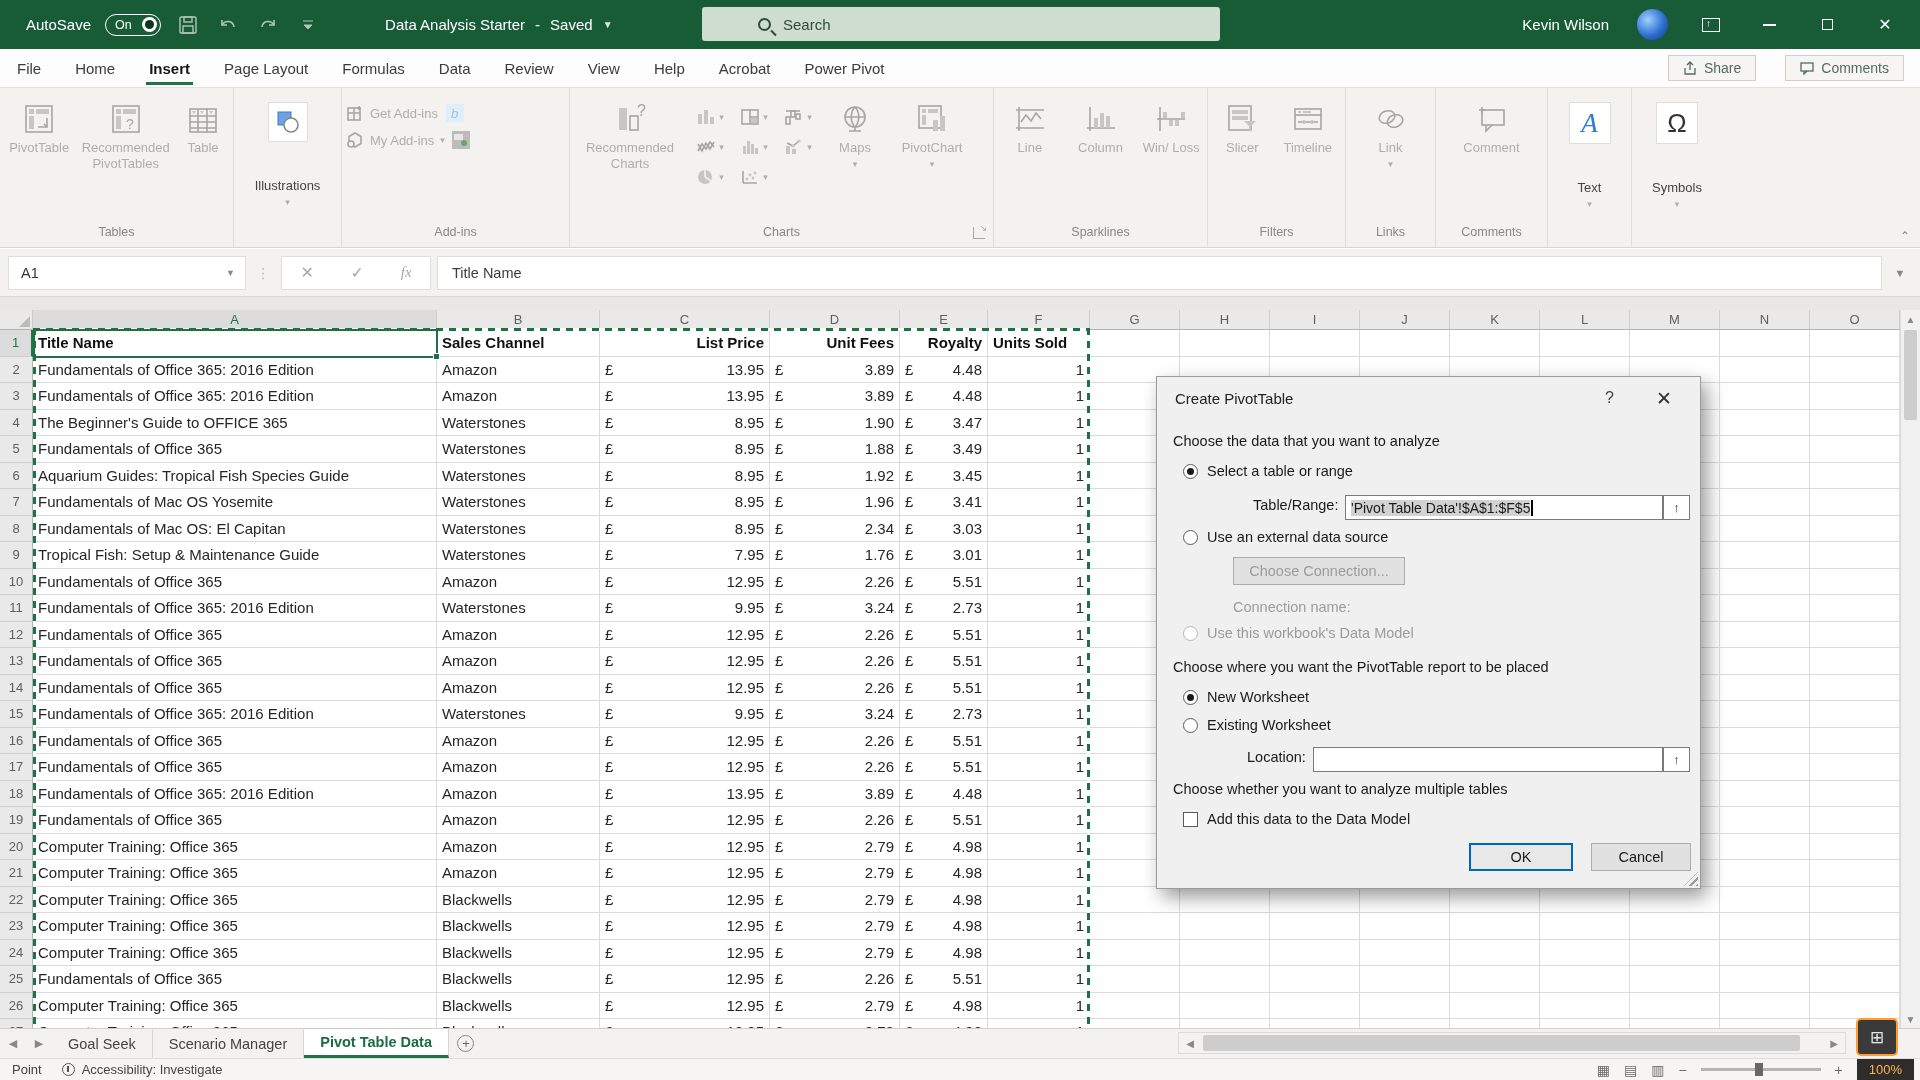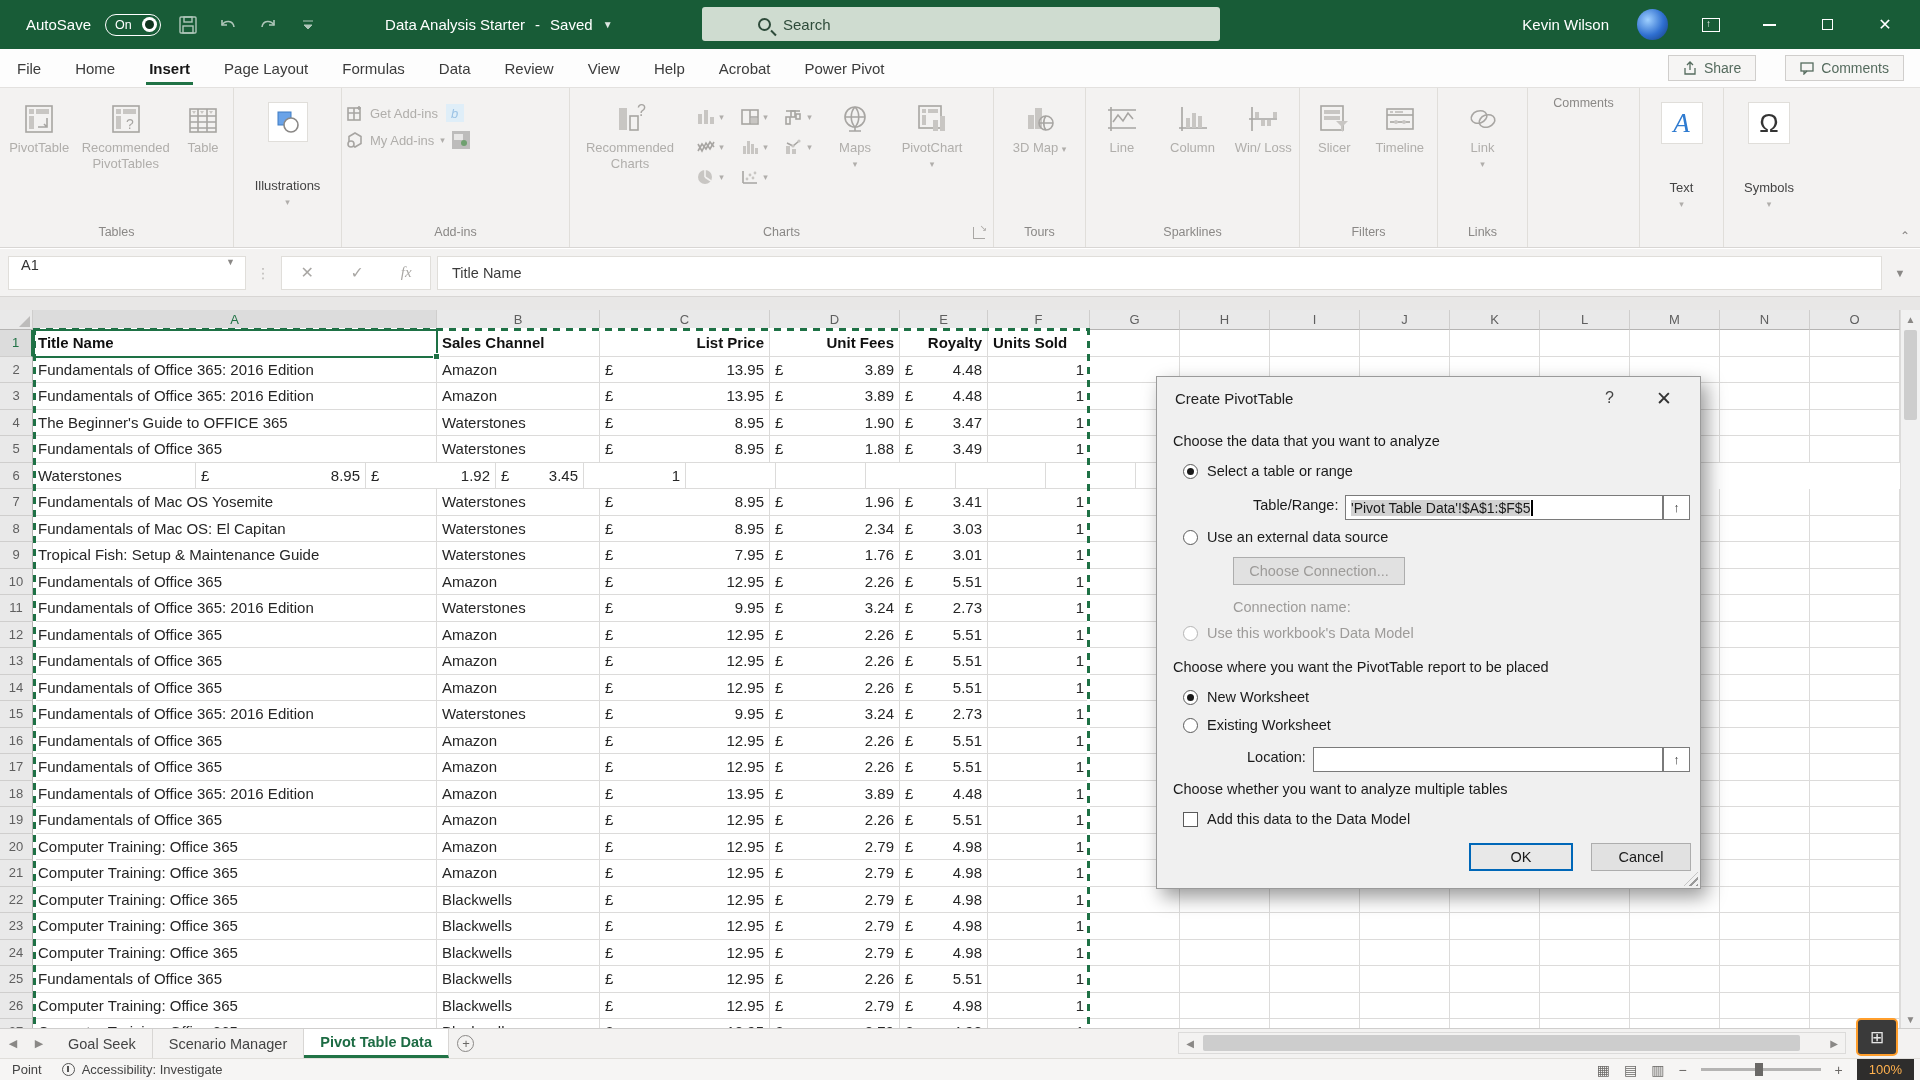--- a/index.html
+++ b/index.html
@@ -69,21 +69,21 @@
     border-left:1px solid #a9a7a4; border-bottom:1px solid #a9a7a4; }
   .launcher::after{ content:"↘"; position:absolute; right:-2px; top:-4px; font-size:9px; color:#a9a7a4;}
   .collapse-ribbon { position:absolute; right:10px; bottom:4px; color:#8a8886; font-size:12px; }
   svg.gic { stroke:#a7a5a2; fill:none; stroke-width:1.6; }
   svg.gic .fillg { fill:#c8c6c3; stroke:none; }
 
   
   #fbar { position:absolute; left:0; top:249px; width:1920px; height:48px; background:#f3f2f1;
     display:flex; align-items:center; border-bottom:1px solid #d8d6d4; padding:7px 8px; gap:6px; }
   .namebox { width:238px; height:34px; background:#fff; border:1px solid #e0deda;
-    display:flex; align-items:flex-start; font-size:14.5px; color:#333; padding-left:12px; position:relative; }
+    display:flex; align-items:center; font-size:14.5px; color:#333; padding-left:12px; position:relative; }
   .namebox .dd { position:absolute; right:10px; font-size:9px; color:#8a8886; }
   .fb-dots { color:#b9b7b4; font-size:14px; padding:0 4px; letter-spacing:1px; }
   .fb-btns { width:150px; height:34px; background:#fff; border:1px solid #e0deda; display:flex;
     align-items:center; justify-content:space-around; color:#a9a7a4; font-size:16px; }
   .fb-btns .fx { font-style:italic; font-family:"Liberation Serif", serif; font-size:15px; }
   .fb-field { flex:1; height:34px; background:#fff; border:1px solid #e0deda; display:flex;
     align-items:center; padding-left:14px; font-size:14.5px; color:#3b3b3b; }
   .fb-exp { width:24px; text-align:center; color:#8a8886; font-size:11px; }
 
   
@@ -468,36 +468,20 @@
           <span class="blabel">PivotChart</span>
           <span class="chev">▾</span>
         </div>
       </div>
       <div class="rgroup-label">
         <span>Charts</span>
         <span class="launcher"></span>
       </div>
     </div>
 
-    <div class="rgroup" style="width:92px">
-      <div class="rgroup-body" style="justify-content:center">
-        <div class="bigbtn" style="width:70px">
-          <span class="bicon">
-            <svg class="gic" width="32" height="32" viewBox="0 0 32 32">
-                <rect class="fillg" x="4" y="12" width="6" height="14"></rect>
-                <rect class="fillg" x="11" y="5" width="7" height="21"></rect>
-                <circle cx="22" cy="20" r="7"></circle>
-                <path d="M15 20 L29 20 M22 13 C19 16,19 24,22 27"></path>
-              </svg>
-          </span>
-          <span class="blabel"><span>3D Map</span> <span class="chev">▾</span></span>
-        </div>
-      </div>
-      <div class="rgroup-label">Tours</div>
-    </div>
 
     <div class="rgroup" style="width:214px">
       <div class="rgroup-body">
         <div class="bigbtn" style="width:64px">
           <span class="bicon">
             <svg class="gic" width="34" height="30" viewBox="0 0 34 30">
                 <path d="M3 6 L31 6 M3 24 L31 24 M6 3 L6 27"></path>
                 <path d="M8 18 L13 11 L18 17 L23 9 L28 15"></path>
               </svg>
           </span>
@@ -571,20 +555,32 @@
               </svg>
           </span>
           <span class="blabel">Link</span>
           <span class="chev">▾</span>
         </div>
       </div>
       <div class="rgroup-label">Links</div>
     </div>
 
     <div class="rgroup" style="width:112px">
+      <div class="rgroup-body" style="justify-content:center">
+        <div class="bigbtn" style="width:82px">
+          <span class="bicon">
+            <svg class="gic" width="32" height="30" viewBox="0 0 32 30">
+                <rect x="6" y="6" width="22" height="15"></rect>
+                <path d="M10 21 L10 27 L16 21"></path>
+                <path d="M6 3 L6 9 M3 6 L9 6"></path>
+              </svg>
+          </span>
+          <span class="blabel">Comment</span>
+        </div>
+      </div>
       <div class="rgroup-label">Comments</div>
     </div>
 
     <div class="rgroup" style="width:84px">
       <div class="rgroup-body" style="justify-content:center">
         <div class="bigbtn en" style="width:64px">
           <span class="bicon" style="background:#fff;border:1px solid #e0deda;width:42px;height:42px">
             <span style="font-size:27px; color:#2f7bd0; font-style:italic; font-family:'Liberation Serif',serif;">A</span>
           </span>
           <span class="blabel">Text</span>
@@ -771,20 +767,21 @@
           <div class="cell " style="width: 90px;"></div>
           <div class="cell " style="width: 90px;"></div>
           <div class="cell " style="width: 90px;"></div>
           <div class="cell " style="width: 90px;"></div>
           <div class="cell " style="width: 90px;"></div>
           <div class="cell " style="width: 90px;"></div>
           <div class="cell " style="width: 90px;"></div>
         </div>
         <div class="g-row">
           <div class="rn">6</div>
+          <div class="cell " style="width: 404px;">Aquarium Guides: Tropical Fish Species Guide</div>
           <div class="cell " style="width: 163px;">Waterstones</div>
           <div class="cell cur" style="width: 170px;">
             <span>£</span>
             <span>8.95</span>
           </div>
           <div class="cell cur" style="width: 130px;">
             <span>£</span>
             <span>1.92</span>
           </div>
           <div class="cell cur" style="width: 88px;">

